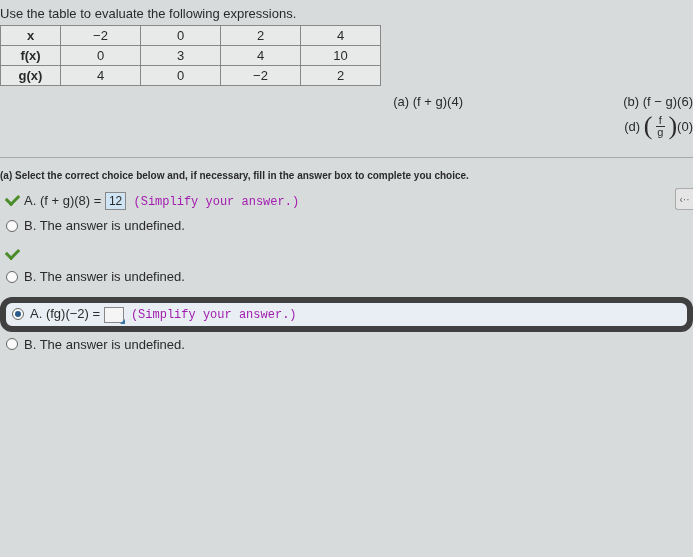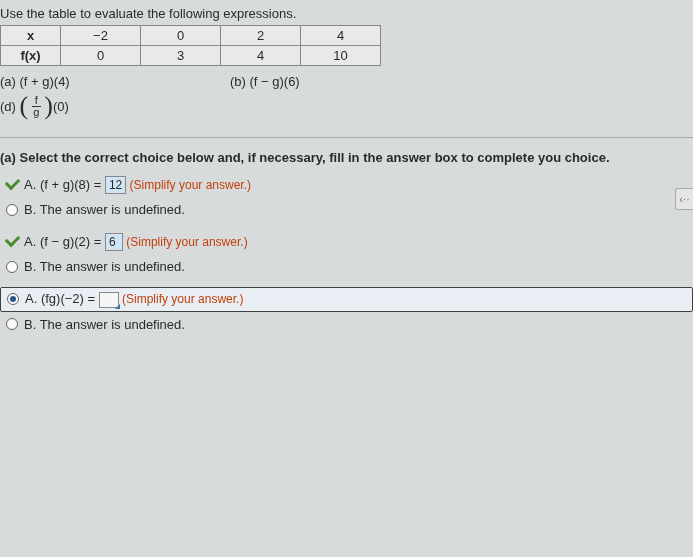--- a/index.html
+++ b/index.html
@@ -24,20 +24,21 @@
       border: 1px solid #888;
       padding: 2px 0;
       text-align: center;
       width: 80px;
       font-size: 13px;
     }
     td.head { font-weight: bold; width: 60px; }
     .parts-row {
       display: flex;
       margin: 4px 0;
+      justify-content: flex-end;
     }
     .part-left { width: 230px; }
     .part-right { }
     .frac-expr {
       display: inline-flex;
       align-items: center;
       vertical-align: middle;
     }
     .frac {
       display: inline-flex;
@@ -45,32 +46,32 @@
       align-items: center;
       margin: 0 2px;
       font-size: 11px;
       line-height: 1;
     }
     .frac .num { border-bottom: 1px solid #333; padding: 0 3px; }
     .frac .den { padding: 0 3px; }
     .paren { font-size: 26px; line-height: 1; font-family: 'Times New Roman', serif; }
     .hr-line { border-top: 1px solid #aaa; margin: 18px 0 12px -10px; width: 720px; }
     .section { margin: 10px 0; }
-    .prompt { font-weight: bold; font-size: 13px; margin: 10px 0 8px; }
+    .prompt { font-weight: bold; font-size: 10px; margin: 10px 0 8px; }
     .choice {
       display: flex;
       align-items: center;
       padding: 3px 6px;
       margin: 2px 0;
       gap: 6px;
     }
     .choice.selected-box {
-      border: 1px solid #404040;
+      border: 6px solid #404040;
       background: #e8eef3;
-      border-radius: 2px;
+      border-radius: 12px;
     }
     .radio {
       width: 12px;
       height: 12px;
       border-radius: 50%;
       border: 1px solid #666;
       background: #fafafa;
       flex-shrink: 0;
       display: flex;
       align-items: center;
@@ -112,21 +113,21 @@
       position: relative;
     }
     .ans-box.empty::after {
       content: '';
       position: absolute;
       right: -2px; bottom: -2px;
       width: 0; height: 0;
       border-left: 5px solid transparent;
       border-bottom: 5px solid #3a77a8;
     }
-    .simplify { font-size: 12px; color: #c2410c; }
+    .simplify { font-size: 12px; color: #a21caf; font-family: Liberation Mono, monospace; }
     .tab-edge {
       position: absolute;
       right: 0; top: 188px;
       width: 18px; height: 22px;
       background: #e5e5e5;
       border: 1px solid #aaa;
       border-right: none;
       border-radius: 3px 0 0 3px;
       display: flex; align-items: center; justify-content: center;
       font-size: 10px; color: #666;
@@ -147,20 +148,27 @@
       <td>2</td>
       <td>4</td>
     </tr>
     <tr>
       <td class="head">f(x)</td>
       <td>0</td>
       <td>3</td>
       <td>4</td>
       <td>10</td>
     </tr>
+    <tr>
+      <td class="head">g(x)</td>
+      <td>4</td>
+      <td>0</td>
+      <td>−2</td>
+      <td>2</td>
+    </tr>
   </tbody>
     </table>
 
   <div class="parts-row">
     <div class="part-left">(a) (f + g)(4)</div>
     <div class="part-right">(b) (f − g)(6)</div>
   </div>
   <div class="parts-row">
     <div class="part-right frac-expr">
       <span>(d)</span>&nbsp;
@@ -186,23 +194,20 @@
     </div>
     <div class="choice">
       <span class="radio"></span>
       <span>B.  The answer is undefined.</span>
     </div>
   </div>
 
   <div class="section">
     <div class="choice">
       <span class="radio green-check"></span>
-      <span>
-        <span>A.  (f − g)(2) = </span><span class="ans-box">6</span><span class="simplify">  (Simplify your answer.)</span>
-      </span>
     </div>
     <div class="choice">
       <span class="radio"></span>
       <span>B.  The answer is undefined.</span>
     </div>
   </div>
 
   <div class="section">
     <div class="choice selected-box">
       <span class="radio checked"></span>

